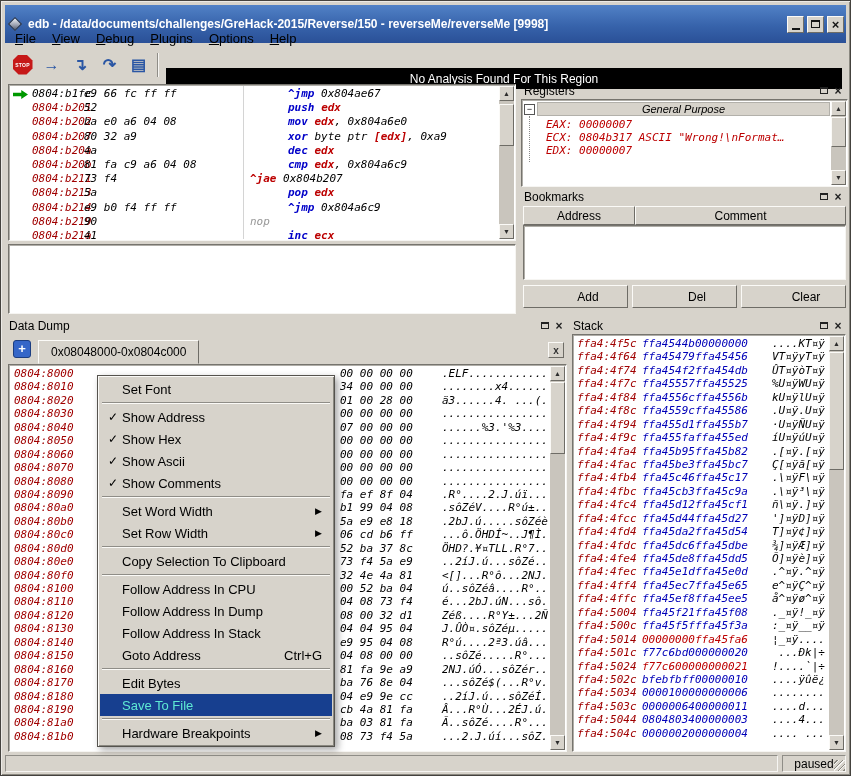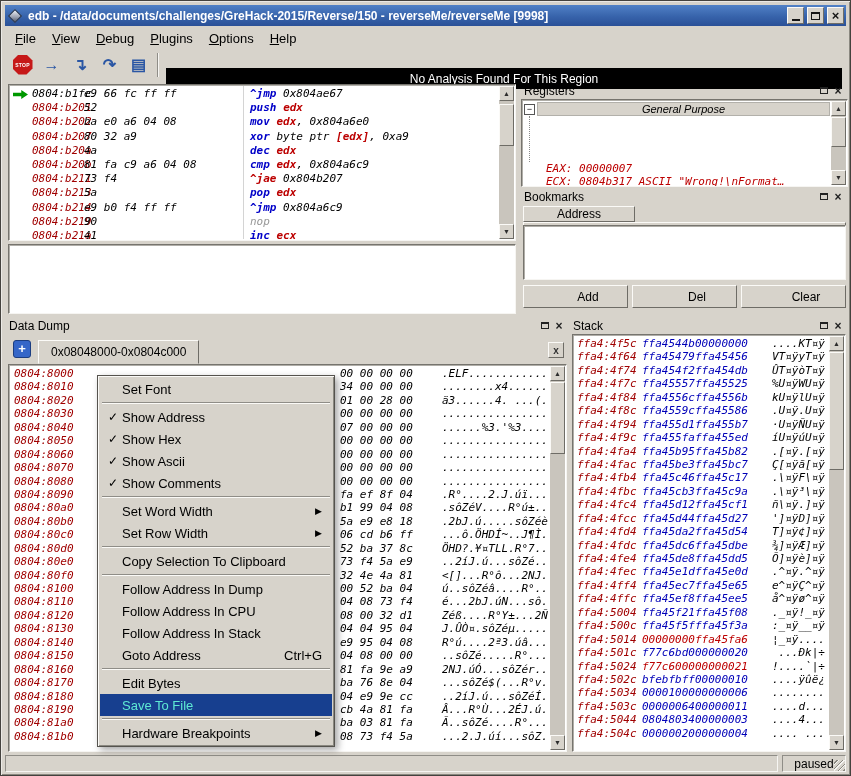--- a/index.html
+++ b/index.html
@@ -3,21 +3,21 @@
 <meta charset="utf-8">
 <style>
 *{margin:0;padding:0;box-sizing:border-box;}
 html,body{width:851px;height:776px;}
 body{position:relative;font-family:"Liberation Sans",sans-serif;font-size:12px;color:#000;background:#d7d3cb;overflow:hidden;}
 #window{position:absolute;inset:0;background:#d7d3cb;border:1px solid #44423e;box-shadow:inset 1px 1px 0 #eceae6, inset -1px -1px 0 #8a8880;}
 .raised{background:#d7d3cb;border:1px solid;border-color:#fbfaf7 #6e6c66 #6e6c66 #fbfaf7;}
 .whitebox{background:#fff;border:1px solid;border-color:#76746e #f6f5f2 #f6f5f2 #76746e;box-shadow:inset 1px 1px 0 #b0aea8;font-style:italic;}
 .mono{font-family:"DejaVu Sans Mono",monospace;font-size:11px;}
 
-.titlebar{position:absolute;left:4px;top:4px;right:4px;height:21px;background:linear-gradient(180deg,#5181c6 0%,#3763ab 55%,#2a5097 100%);display:flex;align-items:center;padding:0 2px;gap:3px;}
+.titlebar{position:absolute;left:4px;top:4px;right:4px;height:38px;background:linear-gradient(180deg,#5181c6 0%,#3763ab 55%,#2a5097 100%);display:flex;align-items:center;padding:0 2px;gap:3px;}
 .app-icon{width:16px;height:16px;display:flex;align-items:center;justify-content:center;}
 .app-icon .gem{width:10px;height:10px;background:linear-gradient(135deg,#eef0f4,#9aa0b0 60%,#565c6c);transform:rotate(45deg);border:1px solid #343a46;}
 .title-text{flex:1;color:#fff;font-weight:bold;white-space:nowrap;overflow:hidden;padding-left:2px;font-size:12px;}
 .cap-btn{width:17px;height:17px;display:flex;align-items:center;justify-content:center;}
 .glyph-min{width:8px;height:2px;background:#151515;margin-top:9px;}
 .glyph-max{width:9px;height:8px;border:1px solid #151515;border-top-width:2px;}
 .glyph-x{font-size:13px;font-weight:bold;line-height:1;color:#151515;}
 
 .menubar{position:absolute;left:4px;top:26px;right:4px;height:22px;display:flex;align-items:center;padding-left:2px;}
 .menu-item{padding:3px 8px;font-size:13px;}
@@ -34,45 +34,45 @@
 
 .disasm{position:absolute;left:3px;top:3px;width:508px;height:157px;overflow:hidden;}
 .dis-sepline{position:absolute;left:234px;top:1px;bottom:1px;border-left:1px solid #d4d4d4;}
 .disrows{position:absolute;left:1px;top:2px;right:17px;bottom:1px;overflow:hidden;}
 .dis-row{height:14.2px;line-height:14.2px;position:relative;white-space:nowrap;}
 .d-arrow{position:absolute;left:3px;top:3px;width:15px;height:9px;background:#009800;clip-path:polygon(0 30%,55% 30%,55% 0,100% 50%,55% 100%,55% 70%,0 70%);}
 .d-addr{position:absolute;left:22px;color:#a00000;}
 .d-addr.cur{color:#000;}
 .d-bytes{position:absolute;left:74px;color:#000;}
 .d-instr{position:absolute;left:240px;}
-.tk-mn{color:#0000c8;font-weight:bold;}
+.tk-mn{color:#0000c8;font-weight:bold;margin-left:38px;}
 .tk-reg{color:#bc0000;font-weight:bold;}
 .tk-cond{color:#bc0000;font-weight:bold;}
 .tk-p{color:#000;}
 .tk-grey{color:#979797;}
 
 .infopane{position:absolute;left:3px;top:163px;width:508px;height:70px;}
 
 .dock{position:absolute;}
 .dock-header{position:absolute;left:0;top:0;right:0;height:15px;display:flex;align-items:center;padding:0 3px;}
 .dock-title{flex:1;font-size:12px;}
 .dock-btn{width:14px;height:13px;display:flex;align-items:center;justify-content:center;}
 .float-box{width:8px;height:7px;border:1px solid #222;border-top-width:2px;background:#d7d3cb;}
 .dock-x{font-size:12px;font-weight:bold;line-height:1;color:#222;}
 
 #registers{left:516px;top:2px;width:327px;height:104px;}
 .reg-content{position:absolute;left:0;top:16px;right:0;bottom:0;background:#fff;overflow:hidden;}
 .reg-band{position:absolute;left:15px;right:17px;top:2px;height:14px;background:#d7d3cb;border:1px solid #b2b0aa;display:flex;align-items:center;justify-content:center;font-size:11px;}
 .expander{position:absolute;left:2px;top:4px;width:11px;height:11px;background:#fff;border:1px solid #555;font-size:9px;line-height:9px;text-align:center;}
 .treeline{position:absolute;left:7px;top:16px;height:46px;border-left:1px dotted #8a8a8a;}
-.reg-rows{position:absolute;left:0;top:18px;right:17px;bottom:0;overflow:hidden;margin-top:44px;}
+.reg-rows{position:absolute;left:0;top:18px;right:17px;bottom:0;overflow:hidden;}
 .reg-row{height:13.2px;line-height:13.2px;padding-left:24px;color:#bc0000;white-space:pre;overflow:hidden;}
 
 #bookmarks{left:516px;top:108px;width:327px;height:126px;}
-.bm-cols{position:absolute;left:2px;top:17px;right:2px;height:19px;display:flex;flex-direction:column;}
+.bm-cols{position:absolute;left:2px;top:17px;right:2px;height:19px;display:flex;}
 .bm-col{height:19px;display:flex;align-items:center;justify-content:center;font-size:12px;}
 .bm-col.c1{width:112px;}
 .bm-col.c2{flex:1;}
 .bm-body{position:absolute;left:2px;top:36px;right:2px;height:55px;}
 .bm-btns{position:absolute;left:2px;right:2px;top:96px;height:23px;display:flex;gap:4px;}
 .bm-btn{flex:1;display:flex;align-items:center;justify-content:center;font-size:12px;padding-left:25px;}
 
 #datadump{left:1px;top:237px;width:563px;height:436px;}
 .tabbar{position:absolute;left:2px;top:16px;right:2px;height:30px;}
 .plus-btn{position:absolute;left:5px;top:6px;width:18px;height:18px;background:#3566c8;border:1px solid #1c3d80;border-radius:3px;color:#fff;font-weight:bold;font-size:13px;line-height:16px;text-align:center;}
@@ -660,25 +660,25 @@
         <span class="ctx-arrow">▶</span>
       </div>
       <div class="ctx-sep"></div>
       <div class="ctx-item">
         <span class="ctx-check"></span>
         <span class="ctx-label">Copy Selection To Clipboard</span>
       </div>
       <div class="ctx-sep"></div>
       <div class="ctx-item">
         <span class="ctx-check"></span>
+        <span class="ctx-label">Follow Address In CPU</span>
+      </div>
+      <div class="ctx-item">
+        <span class="ctx-check"></span>
         <span class="ctx-label">Follow Address In Dump</span>
-      </div>
-      <div class="ctx-item">
-        <span class="ctx-check"></span>
-        <span class="ctx-label">Follow Address In CPU</span>
       </div>
       <div class="ctx-item">
         <span class="ctx-check"></span>
         <span class="ctx-label">Follow Address In Stack</span>
       </div>
       <div class="ctx-item">
         <span class="ctx-check"></span>
         <span class="ctx-label">Goto Address</span>
         <span class="ctx-shortcut">Ctrl+G</span>
       </div>

